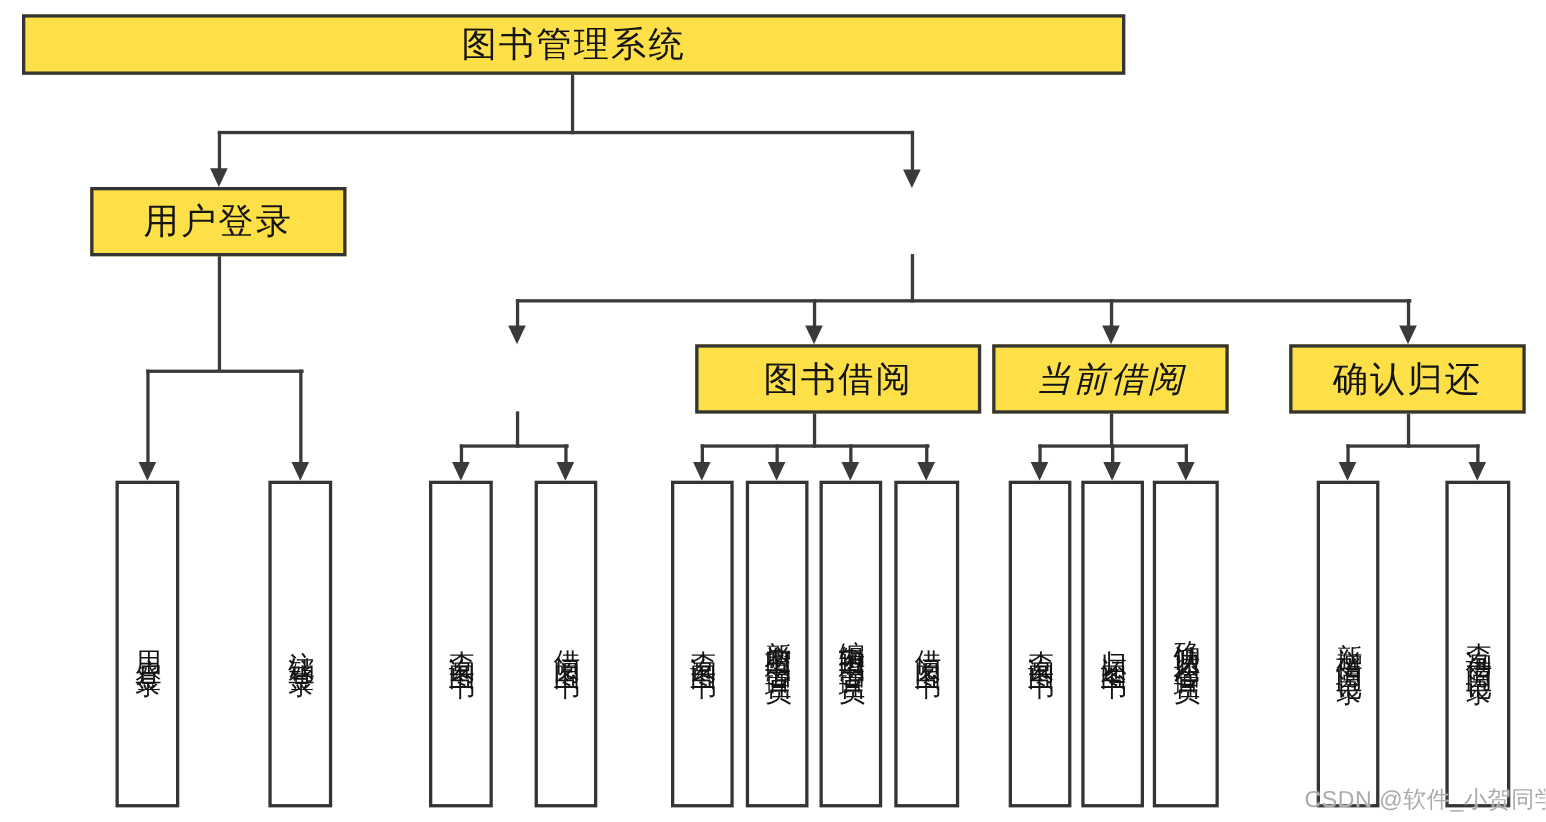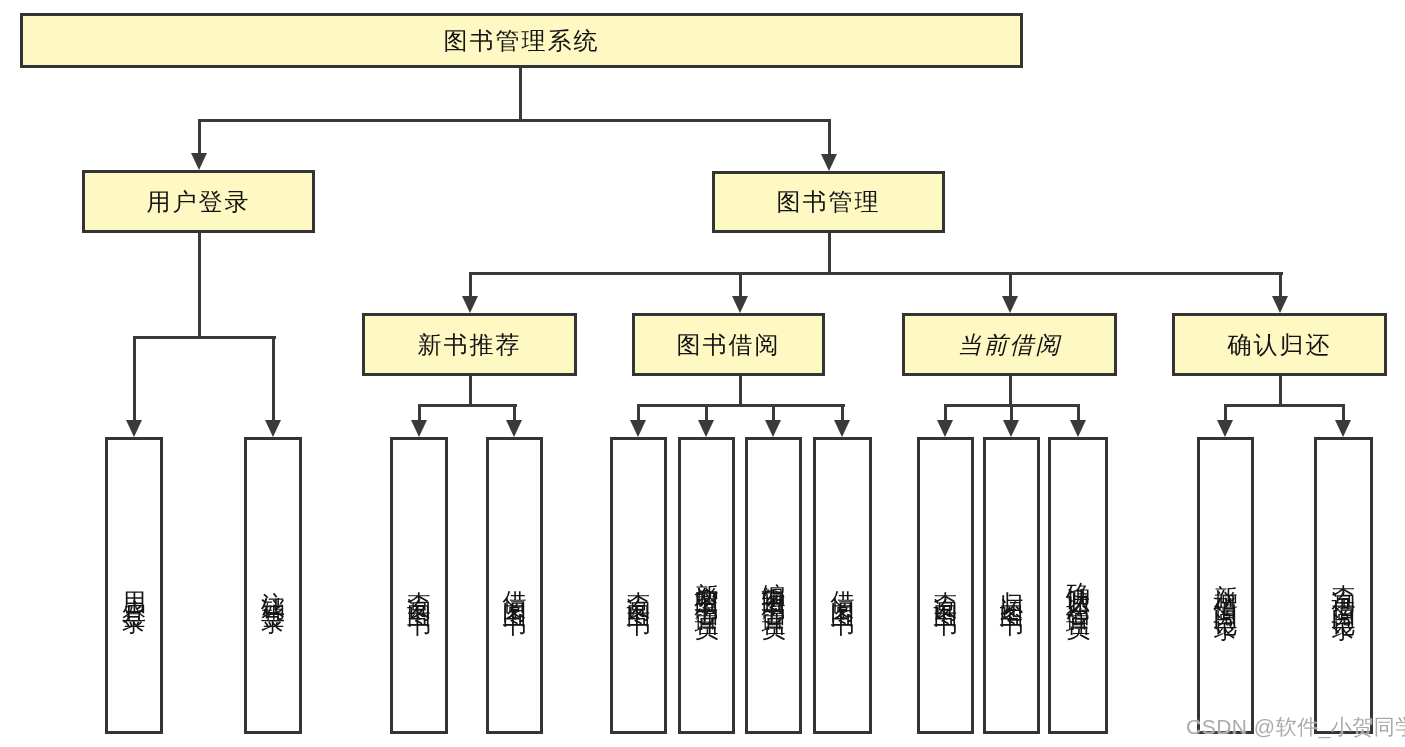--- a/index.html
+++ b/index.html
@@ -8,24 +8,24 @@
     width:1405px;height:747px;
     background:#ffffff;
     font-family:"Liberation Sans", sans-serif;
     overflow:hidden;
   }
   
   .node{
     position:absolute;
     box-sizing:border-box;
     border:3px solid #343434;
-    background:#fef9c3;
+    background:#fde047;
     display:flex;align-items:center;justify-content:center;
     color:#141414;
-    font-size:24px;
+    font-size:32px;
     letter-spacing:2px;
     white-space:nowrap;
   }
   .leaf{
     position:absolute;
     box-sizing:border-box;
     border:3px solid #343434;
     background:#ffffff;
     display:flex;align-items:center;justify-content:center;
     color:#141414;
@@ -48,21 +48,21 @@
   .arrow::after{
     content:"";position:absolute;left:0;bottom:0;width:0;height:0;
     border-left:8px solid transparent;border-right:8px solid transparent;
     border-top:17px solid #3a3a3a;
   }
   
   #box-root{left:20px;top:13px;width:1003px;height:55px;}
   #box-user{left:82px;top:170px;width:233px;height:63px;}
   #box-book{left:712px;top:171px;width:233px;height:62px;}
   #box-new{left:362px;top:313px;width:215px;height:63px;}
-  #box-bb{left:632px;top:313px;width:193px;height:63px;}
+  #box-bb{left:632px;top:313px;width:260px;height:63px;}
   #box-cur{left:902px;top:313px;width:215px;height:63px;font-style:italic;}
   #box-rec{left:1172px;top:313px;width:215px;height:63px;}
   
   #leaf-ul{left:105px;width:58px;}
   #leaf-uo{left:244px;width:58px;}
   #leaf-new1{left:390px;width:58px;}
   #leaf-new2{left:486px;width:57px;}
   #leaf-bb1{left:610px;width:57px;}
   #leaf-bb2{left:678px;width:57px;}
   #leaf-bb3{left:745px;width:57px;}
@@ -157,23 +157,21 @@
   <div class="arrow" id="a-cur3"></div>
 
   <div class="v" id="s-rec"></div>
   <div class="h" id="b-rec"></div>
   <div class="arrow" id="a-rec1"></div>
   <div class="arrow" id="a-rec2"></div>
 
   <div class="node" id="box-root">图书管理系统</div>
 
   <div class="node" id="box-user">用户登录</div>
-  <div class="node" id="box-book">图书管理</div>
 
-  <div class="node" id="box-new">新书推荐</div>
   <div class="node" id="box-bb">图书借阅</div>
   <div class="node" id="box-cur">当前借阅</div>
   <div class="node" id="box-rec">确认归还</div>
 
   <div class="leaf" id="leaf-ul">用户登录</div>
   <div class="leaf" id="leaf-uo">注销登录</div>
 
   <div class="leaf" id="leaf-new1">查询图书</div>
   <div class="leaf" id="leaf-new2">借阅图书</div>
 

